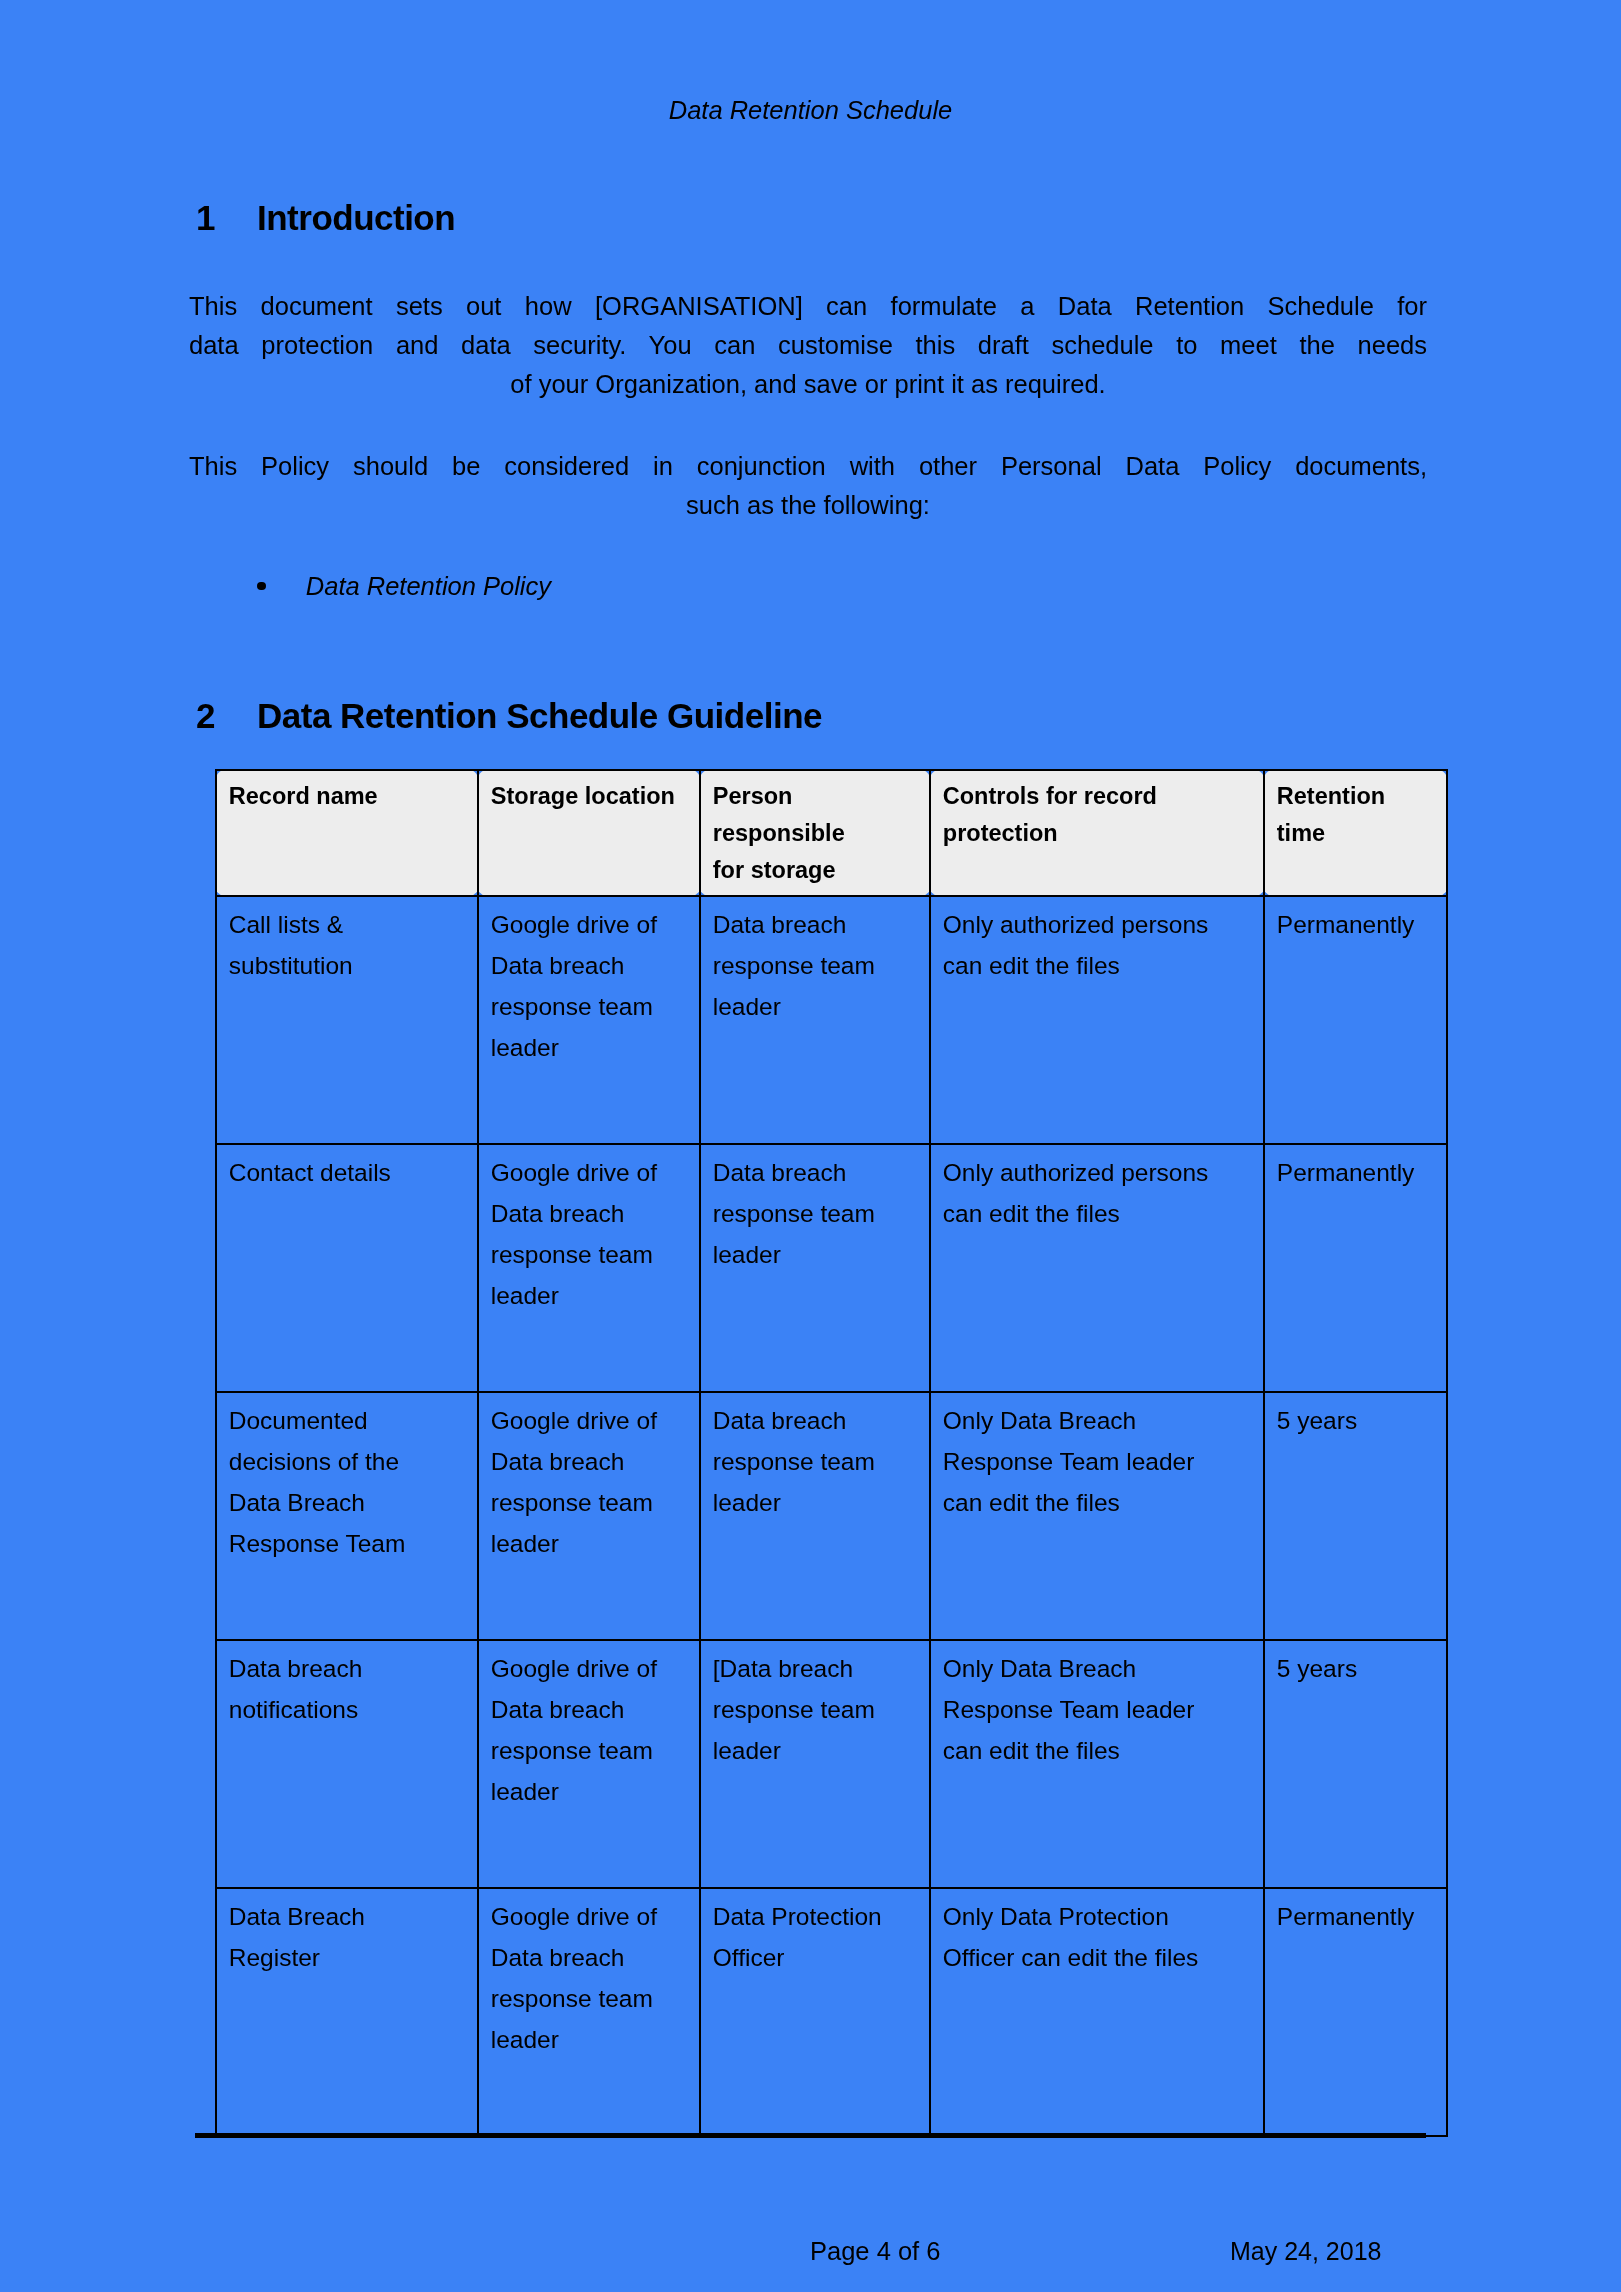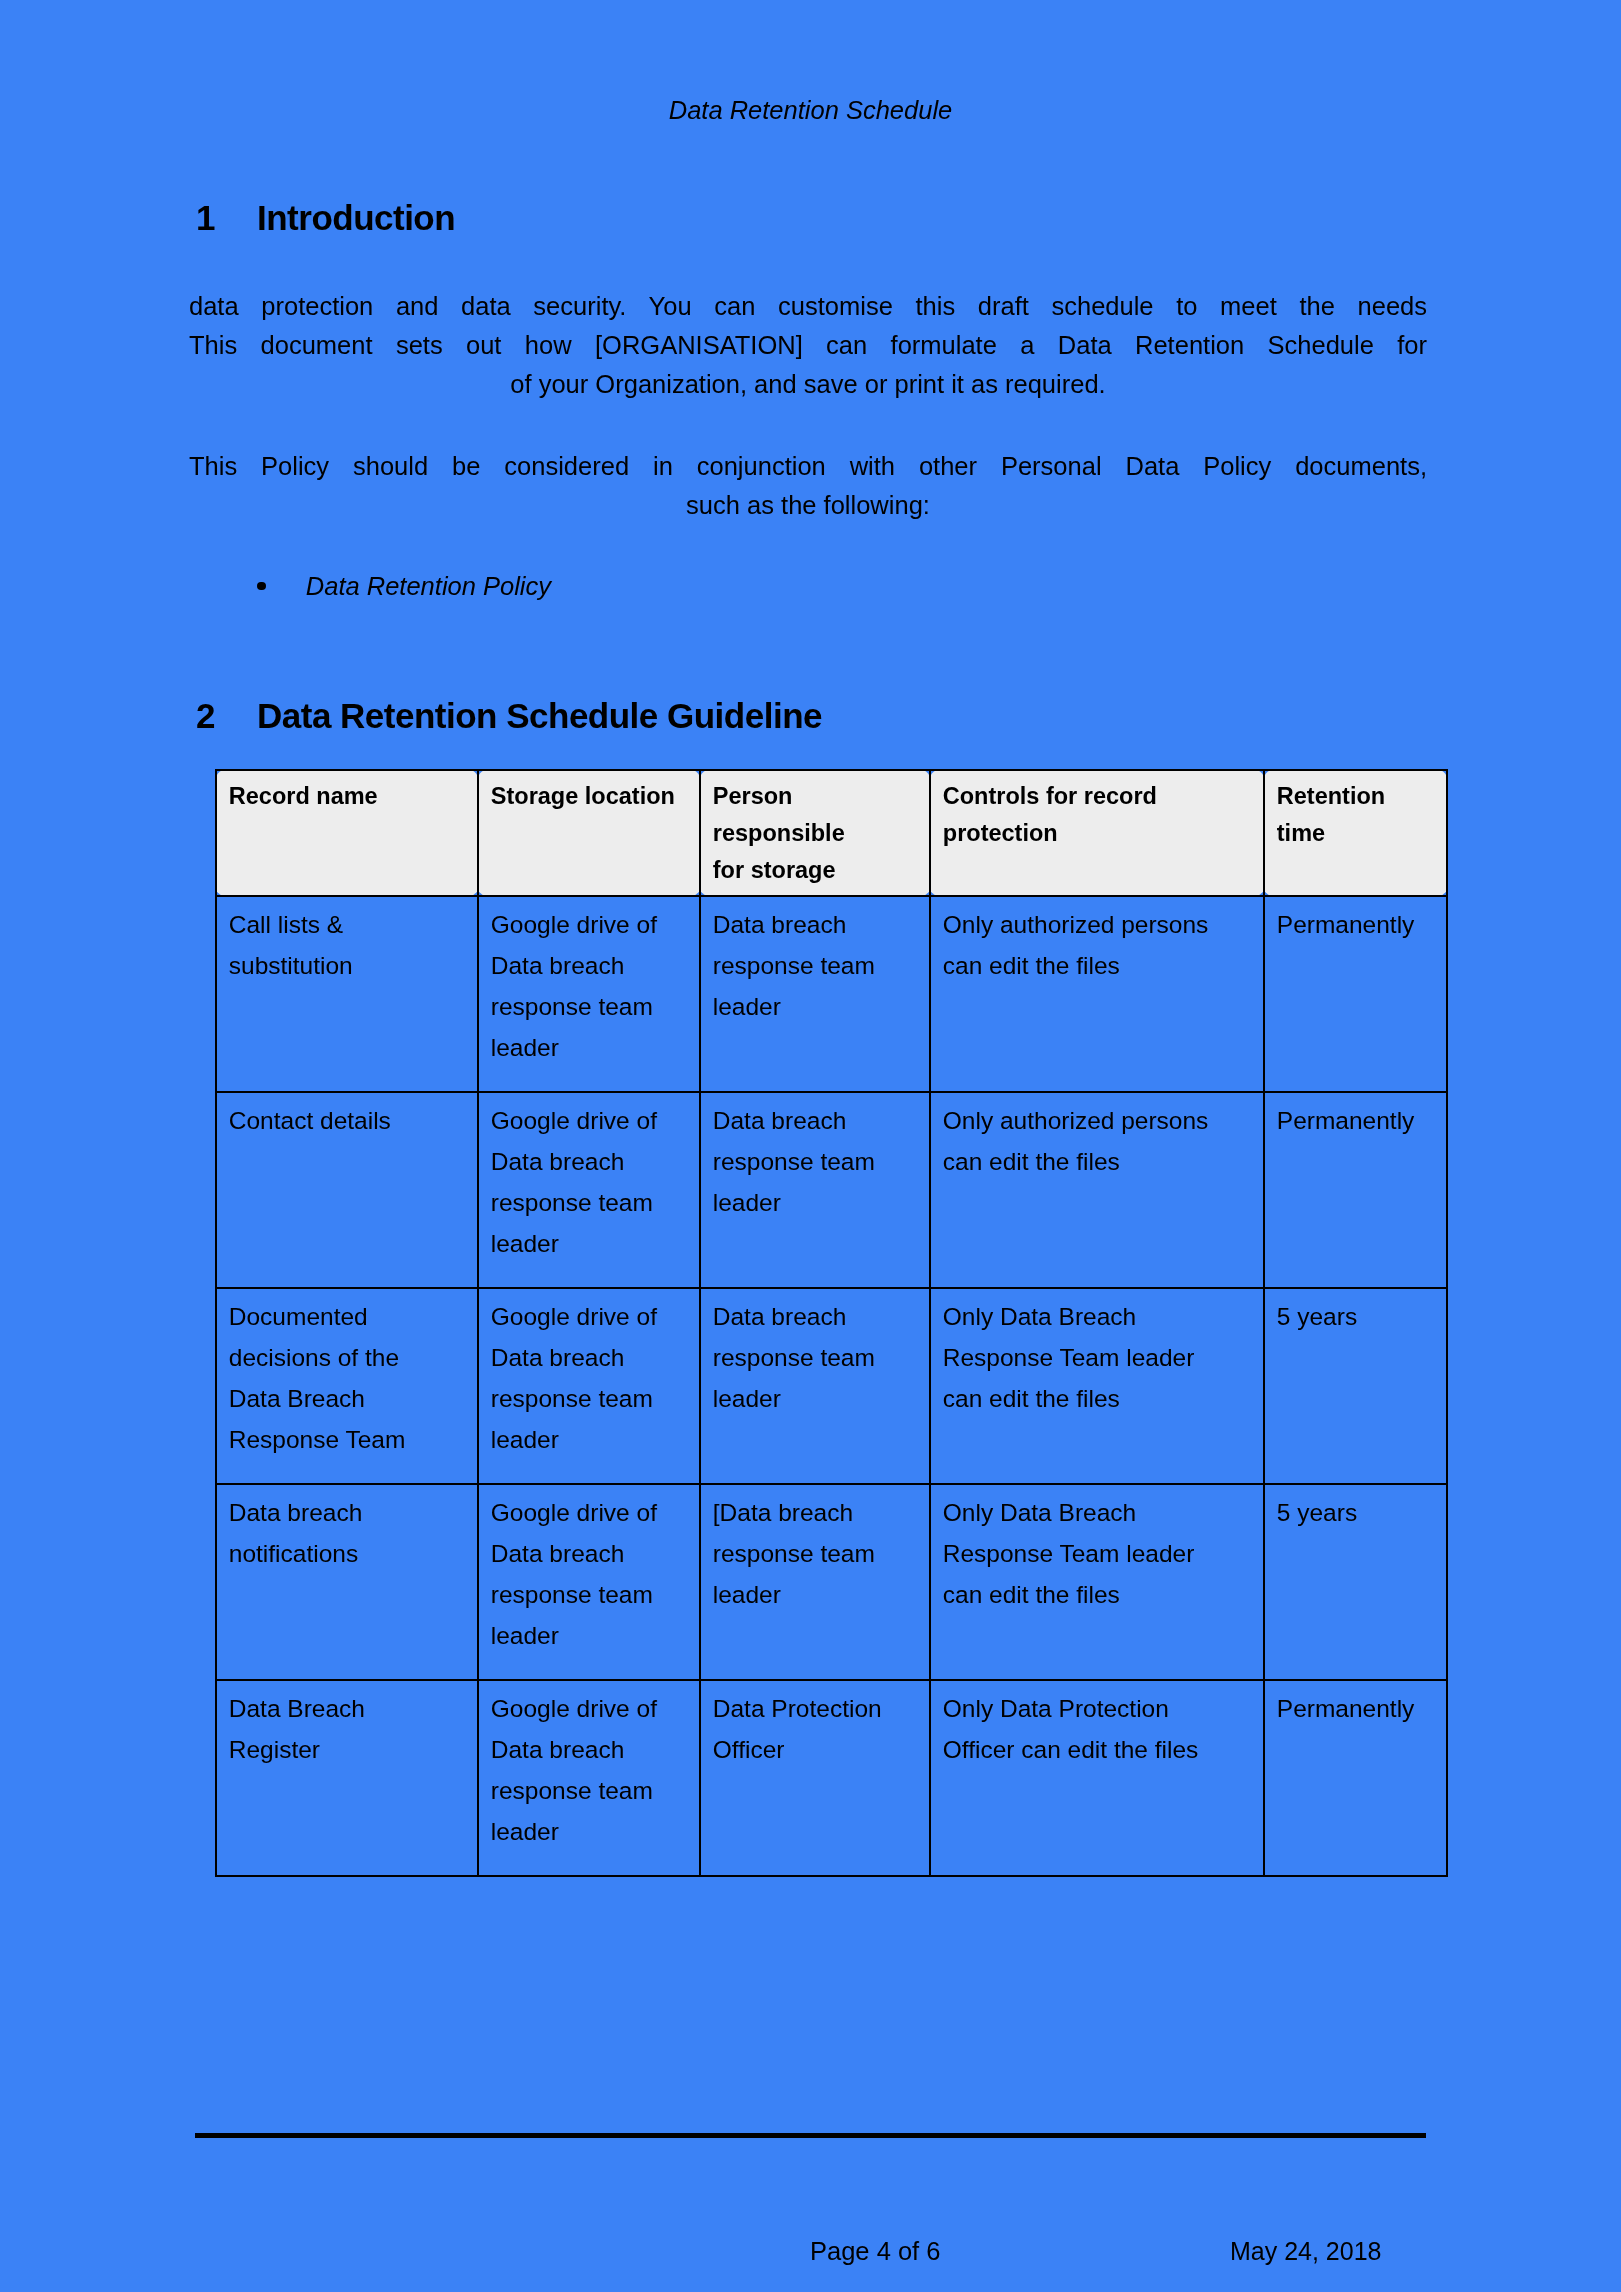--- a/index.html
+++ b/index.html
@@ -107,21 +107,21 @@
   }
   .sched-table th {
     background: #ededed;
     font-weight: bold;
     font-size: 23.5px;
     line-height: 37px;
     border-radius: 9px;
   }
   .sched-table td { line-height: 41px; }
   .sched-table tr.hdr { height: 113px; }
-  .sched-table tr.data { height: 196px; }
+  .sched-table tr.data { height: 248px; }
 
   
   .footer-rule {
     position: absolute;
     left: 195px;
     top: 2133px;
     width: 1231px;
     height: 4.9px;
     background: #000;
   }
@@ -146,22 +146,22 @@
 <div class="page">
 
   <div class="doc-title">Data Retention Schedule</div>
 
   <div class="heading h1-pos">
     <span class="h-num">1</span>
     <span class="h-title">Introduction</span>
   </div>
 
   <div class="para p1-pos">
+    <div class="jline">This document sets out how [ORGANISATION] can formulate a Data Retention Schedule for</div>
     <div class="jline">data protection and data security. You can customise this draft schedule to meet the needs</div>
-    <div class="jline">This document sets out how [ORGANISATION] can formulate a Data Retention Schedule for</div>
     <div class="lline">of your Organization, and save or print it as required.</div>
   </div>
 
   <div class="para p2-pos">
     <div class="jline">This Policy should be considered in conjunction with other Personal Data Policy documents,</div>
     <div class="lline">such as the following:</div>
   </div>
 
   <div class="bullet-row">
     <span class="bullet-dot"></span>

